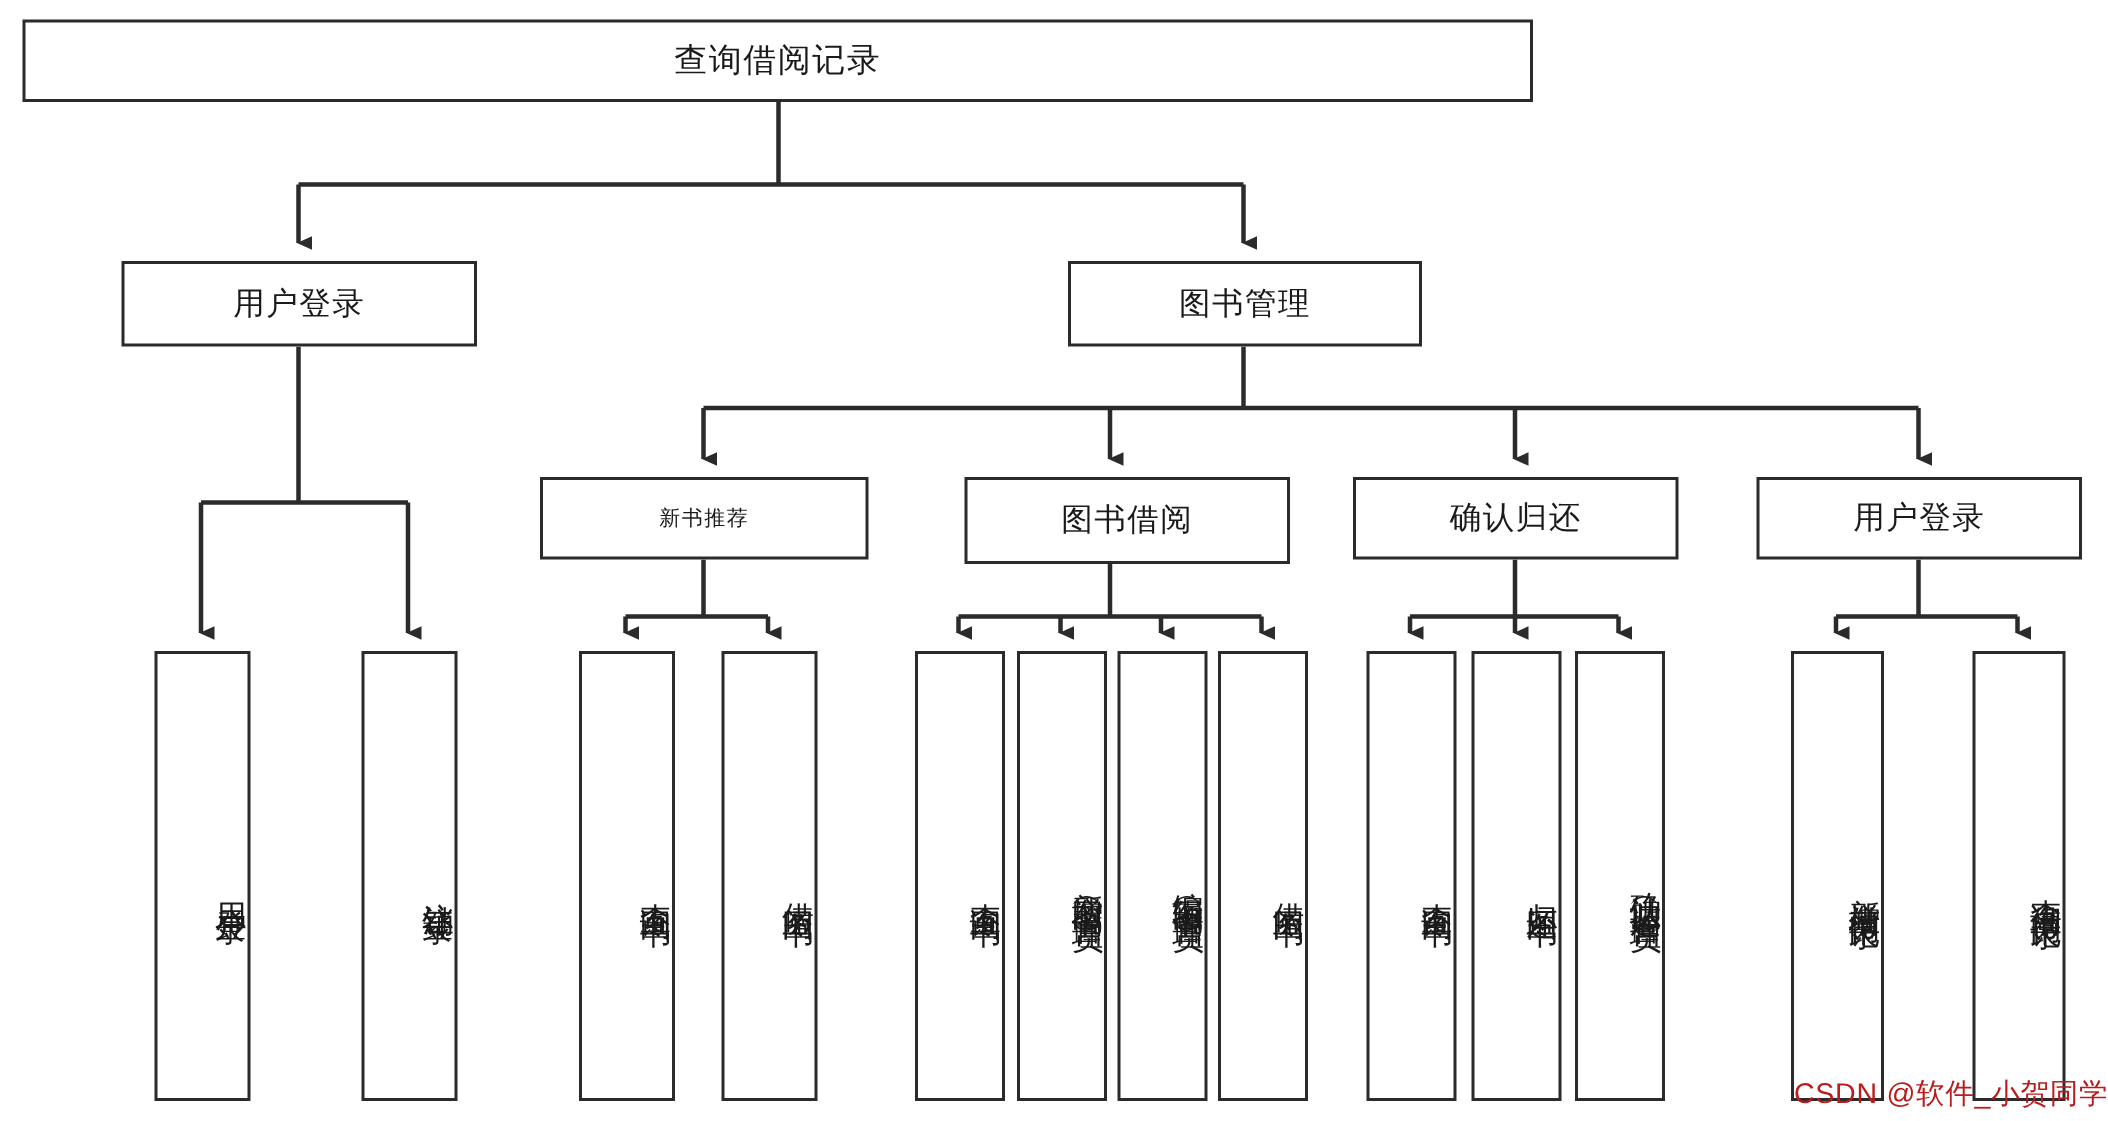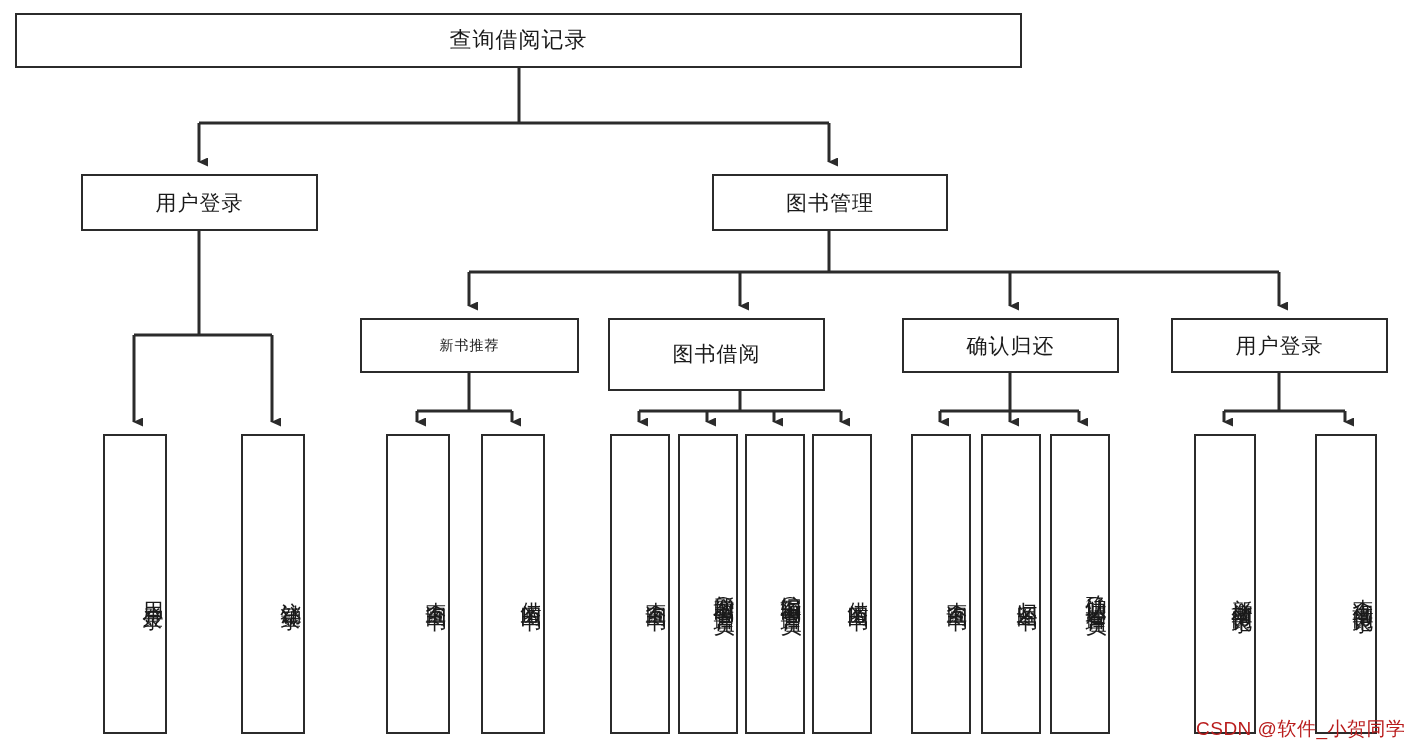--- a/index.html
+++ b/index.html
@@ -119,21 +119,21 @@
   </div>
 
   <div class="node horiz" style="left: 712px; top: 174px; width: 236px; height: 57px;">
     <span class="node-label" style="font-size: 21px;">图书管理</span>
   </div>
 
   <div class="node horiz" style="left: 360px; top: 318px; width: 219px; height: 55px;">
     <span class="node-label" style="font-size: 14px;">新书推荐</span>
   </div>
 
-  <div class="node horiz" style="left: 608px; top: 318px; width: 217px; height: 73px; font-family: Liberation Serif, serif;">
+  <div class="node horiz" style="left: 643px; top: 318px; width: 217px; height: 58px;">
     <span class="node-label" style="font-size: 21px;">图书借阅</span>
   </div>
 
   <div class="node horiz" style="left: 902px; top: 318px; width: 217px; height: 55px;">
     <span class="node-label" style="font-size: 21px;">确认归还</span>
   </div>
 
   <div class="node horiz" style="left: 1171px; top: 318px; width: 217px; height: 55px;">
     <span class="node-label" style="font-size: 21px;">用户登录</span>
   </div>

